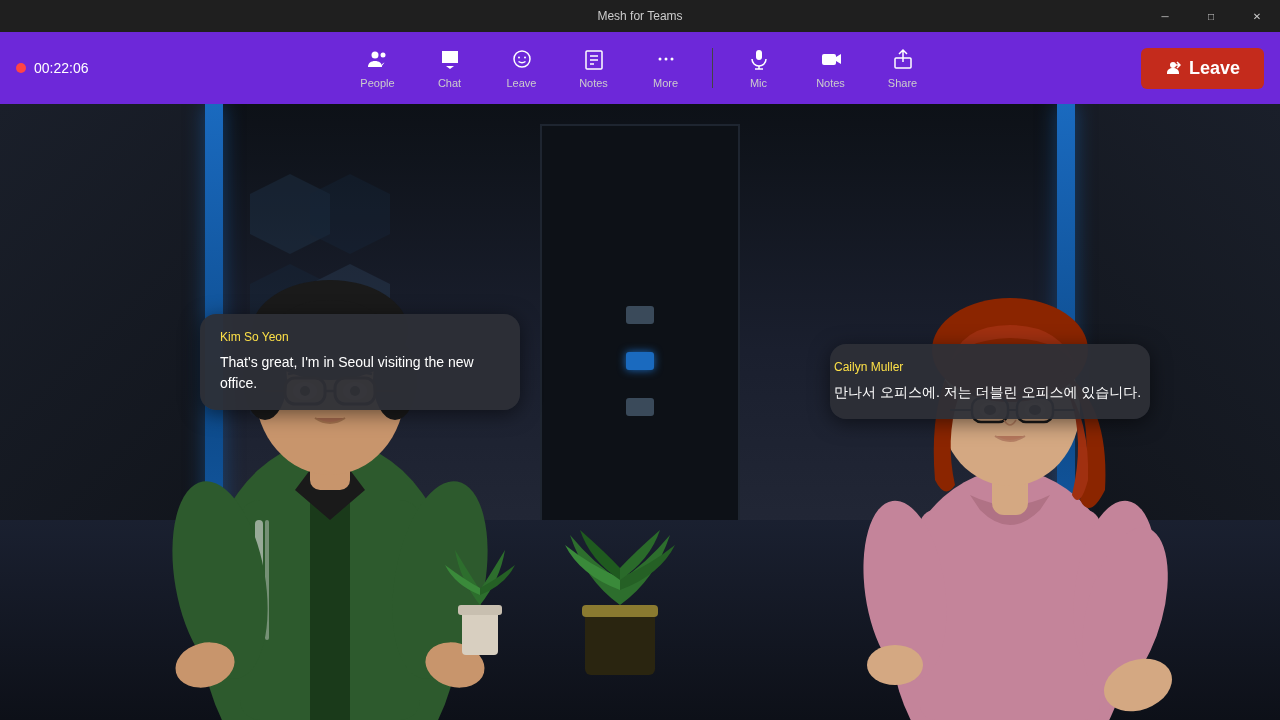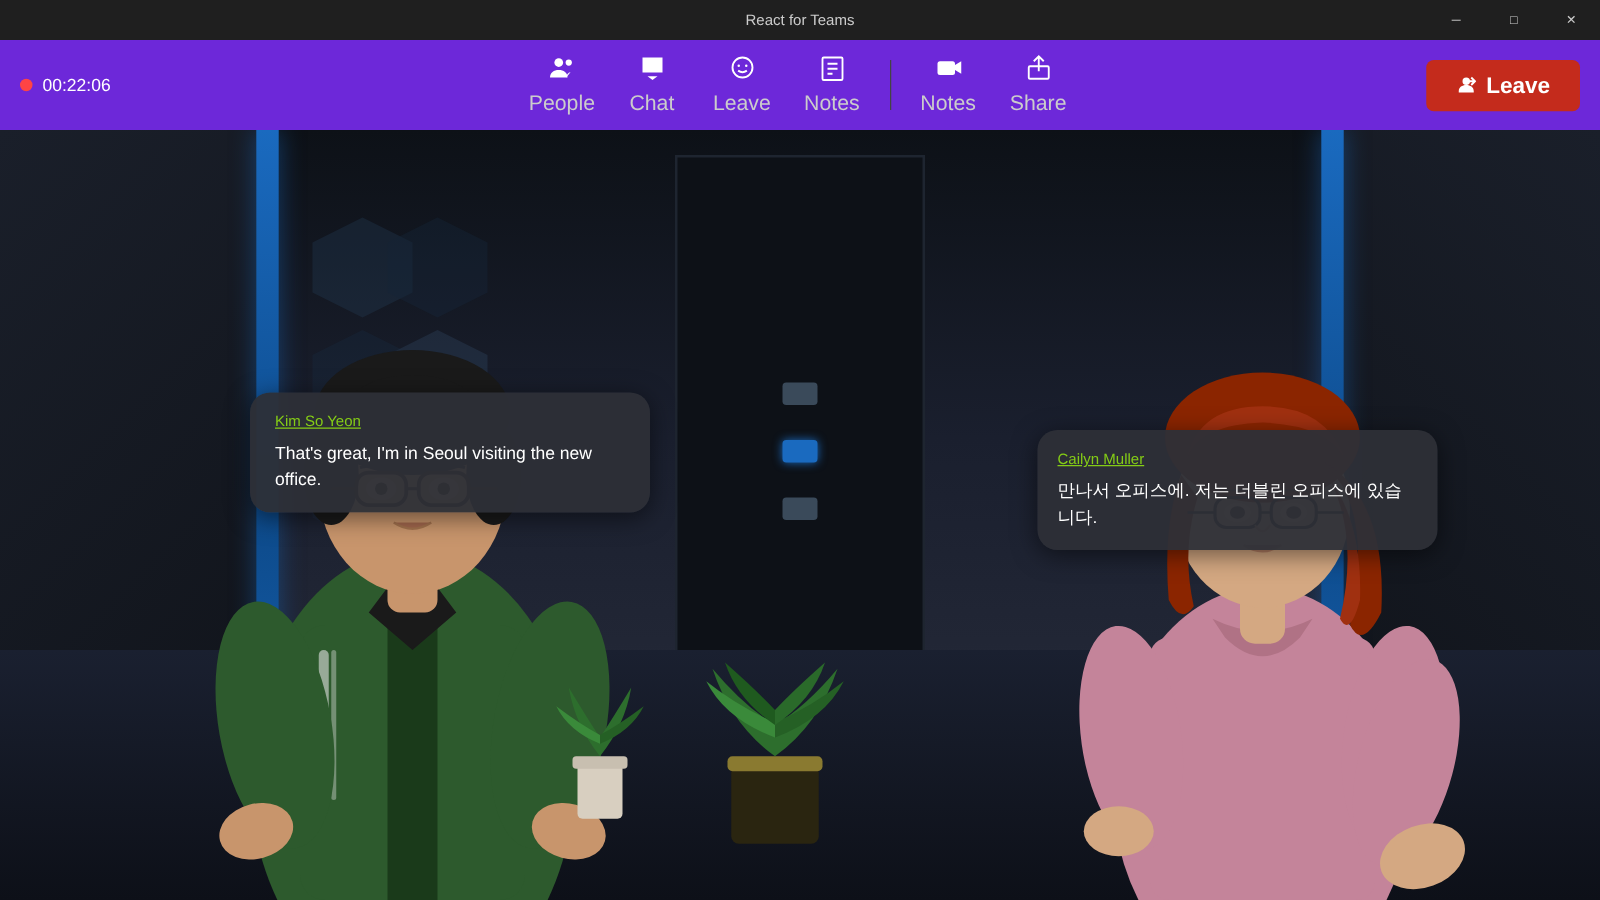--- a/index.html
+++ b/index.html
@@ -91,21 +91,21 @@
       cursor: pointer;
       border-radius: 6px;
       color: #fff;
       gap: 4px;
     }
     .toolbar-btn .btn-icon {
       font-size: 20px;
       line-height: 1;
     }
     .toolbar-btn .btn-label {
-      font-size: 17px;
+      font-size: 11px;
       color: #ccc;
     }
     .toolbar-right {
       position: absolute;
       right: 16px;
     }
     .leave-btn {
       background: #c42b1c;
       color: #fff;
       border: none;
@@ -232,30 +232,29 @@
       padding: 16px 20px;
       width: 320px;
       box-shadow: 0 4px 20px rgba(0,0,0,0.5);
     }
     .speech-bubble-right {
       position: absolute;
       right: 130px;
       top: 240px;
       background: rgba(45, 47, 55, 0.95);
       border-radius: 16px;
-      padding: 16px 16px;
+      padding: 16px 4px;
       width: 320px;
       box-shadow: 0 4px 20px rgba(0,0,0,0.5);
     }
     .bubble-name {
-      color: #84cc16;
+      color: #fde047;
       font-size: 12px;
       margin-bottom: 8px;
       font-weight: 500;
-      text-decoration: underline;
     }
     .bubble-text {
       color: #fff;
       font-size: 14px;
       line-height: 1.5;
     }
 
     
     .plant-left {
       position: absolute;
@@ -277,21 +276,21 @@
       position: absolute;
       bottom: 0;
       width: 100%;
       height: 100%;
     }
   </style>
 </head>
 <body>
 
 <div id="title-bar">
-  <span class="title">React for Teams</span>
+  <span class="title">Mesh for Teams</span>
   <div class="window-controls">
     <button class="win-btn">─</button>
     <button class="win-btn">□</button>
     <button class="win-btn close">✕</button>
   </div>
 </div>
 
 <div id="toolbar">
   <div class="toolbar-left">
     <div class="recording-dot"></div>
@@ -335,23 +334,44 @@
       <span class="btn-icon">
         <svg width="22" height="22" viewBox="0 0 22 22" fill="white">
           <rect x="3" y="3" width="16" height="18" rx="1" fill="none" stroke="white" stroke-width="1.5"></rect>
           <line x1="7" y1="8" x2="15" y2="8" stroke="white" stroke-width="1.5"></line>
           <line x1="7" y1="12" x2="15" y2="12" stroke="white" stroke-width="1.5"></line>
           <line x1="7" y1="16" x2="11" y2="16" stroke="white" stroke-width="1.5"></line>
         </svg>
       </span>
       <span class="btn-label">Notes</span>
     </button>
+    <button class="toolbar-btn">
+      <span class="btn-icon">
+        <svg width="22" height="22" viewBox="0 0 22 22" fill="white">
+          <circle cx="5" cy="11" r="1.5"></circle>
+          <circle cx="11" cy="11" r="1.5"></circle>
+          <circle cx="17" cy="11" r="1.5"></circle>
+        </svg>
+      </span>
+      <span class="btn-label">More</span>
+    </button>
 
     <div style="width:1px; height:40px; background:#444; margin: 0 8px;"></div>
 
+    <button class="toolbar-btn">
+      <span class="btn-icon">
+        <svg width="22" height="22" viewBox="0 0 22 22" fill="white">
+          <rect x="8" y="2" width="6" height="10" rx="3" fill="white"></rect>
+          <path d="M4 11a7 7 0 0014 0" fill="none" stroke="white" stroke-width="1.5"></path>
+          <line x1="11" y1="18" x2="11" y2="21" stroke="white" stroke-width="1.5"></line>
+          <line x1="7" y1="21" x2="15" y2="21" stroke="white" stroke-width="1.5"></line>
+        </svg>
+      </span>
+      <span class="btn-label">Mic</span>
+    </button>
     <button class="toolbar-btn">
       <span class="btn-icon">
         <svg width="22" height="22" viewBox="0 0 22 22" fill="white">
           <rect x="2" y="6" width="14" height="11" rx="2" fill="white"></rect>
           <path d="M16 9l5-3v10l-5-3V9z" fill="white"></path>
         </svg>
       </span>
       <span class="btn-label">Notes</span>
     </button>
     <button class="toolbar-btn">

